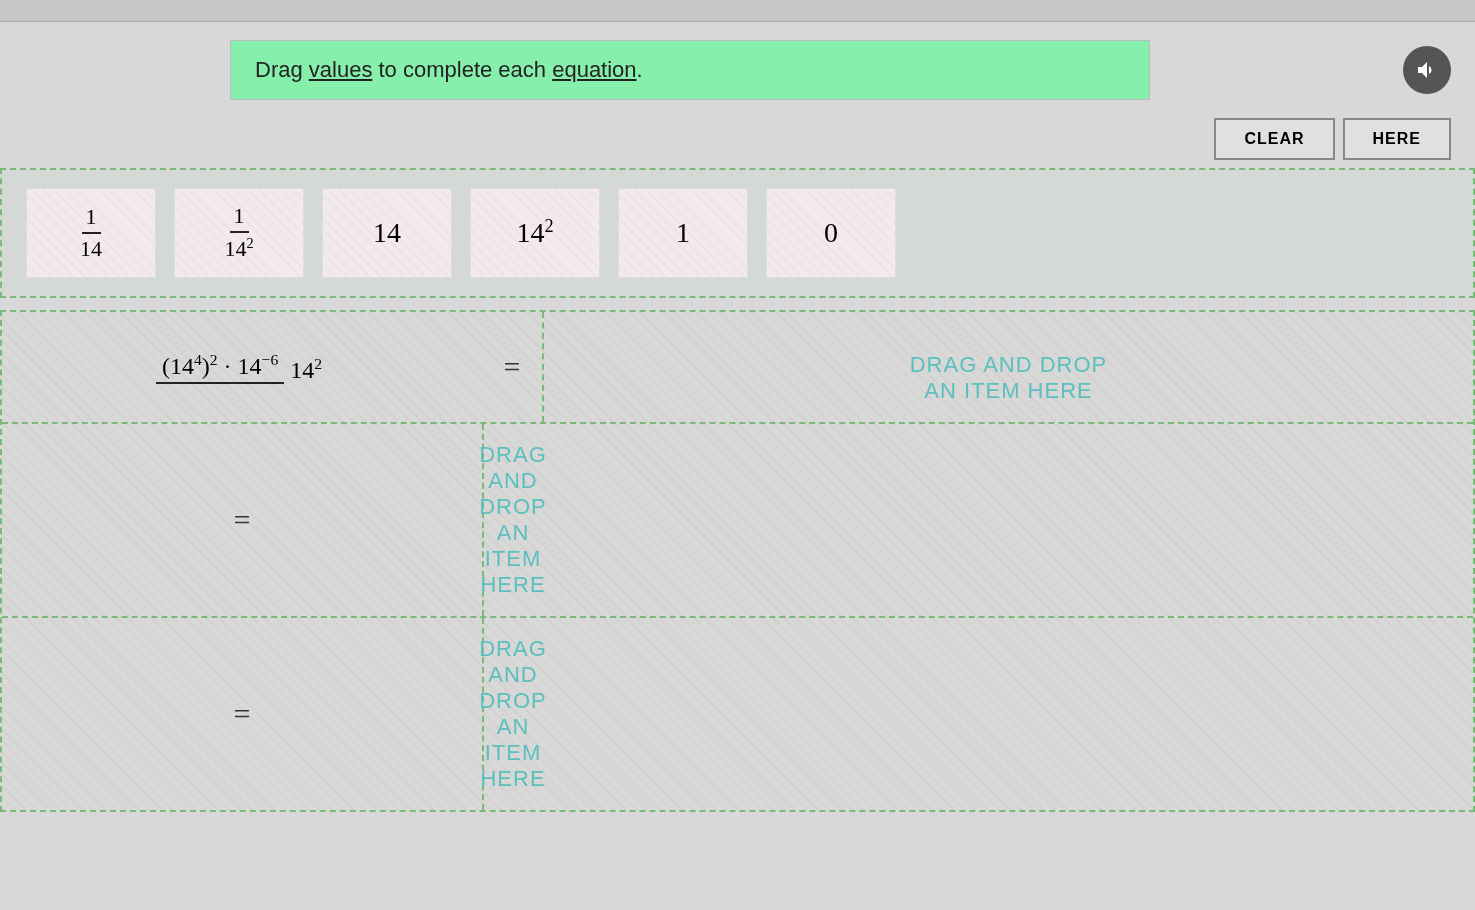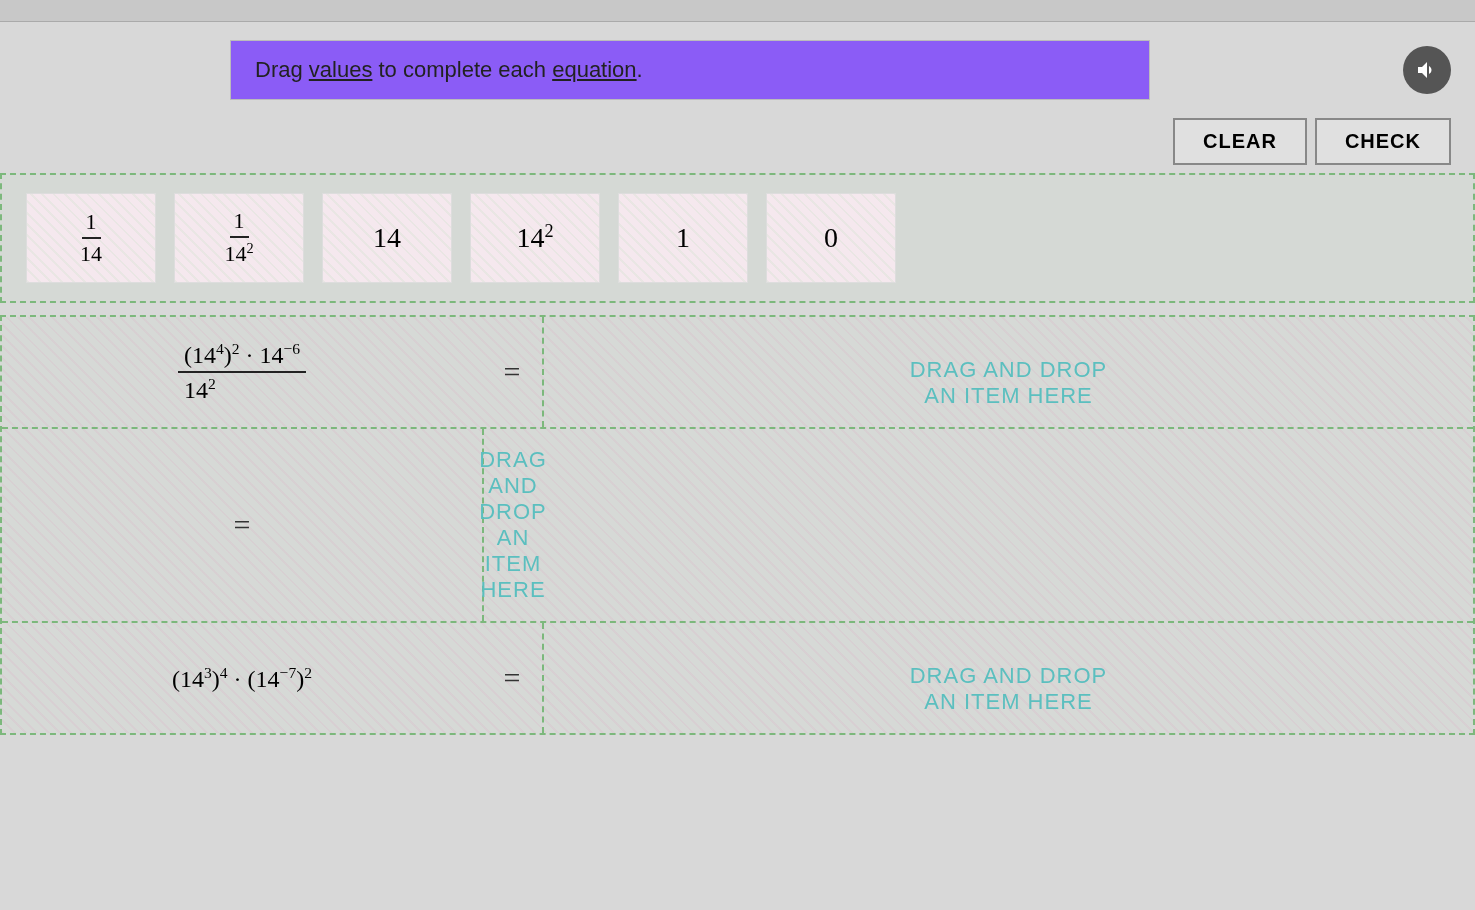--- a/index.html
+++ b/index.html
@@ -19,21 +19,21 @@
     }
 
     
     .instructions-row {
       display: flex;
       align-items: center;
       justify-content: space-between;
       padding: 18px 24px 10px 230px;
     }
     .instructions-box {
-      background: #8b5cf6;
+      background: #86efac;
       border: 1px solid #bbb;
       padding: 16px 24px;
       font-size: 22px;
       font-family: Arial, sans-serif;
       color: #222;
       flex: 1;
       max-width: 920px;
     }
     .instructions-box u {
       text-decoration: underline;
@@ -59,21 +59,21 @@
 
     
     .buttons-row {
       display: flex;
       justify-content: flex-end;
       padding: 8px 24px 8px 0;
       gap: 8px;
     }
     .action-btn {
       padding: 10px 28px;
-      font-size: 20px;
+      font-size: 16px;
       font-family: Arial, sans-serif;
       font-weight: bold;
       border: 2px solid #888;
       background: #e0e0e0;
       cursor: pointer;
       letter-spacing: 1px;
     }
 
     
     .drag-items-area {
@@ -174,22 +174,22 @@
       font-weight: 500;
     }
 
     
     .math-expr {
       font-size: 24px;
       text-align: center;
     }
     .math-frac {
       display: inline-flex;
-      flex-direction: column;
-      align-items: flex-start;
+      flex-direction: row;
+      align-items: flex-end;
       vertical-align: middle;
     }
     .math-frac .mf-num {
       border-bottom: 2px solid #222;
       padding: 0 6px 2px 6px;
     }
     .math-frac .mf-den {
       padding: 2px 6px 0 6px;
     }
     sup {
@@ -218,21 +218,21 @@
   </div>
   <button class="audio-btn" aria-label="Play audio">
     <svg viewBox="0 0 24 24">
       <path d="M3 9v6h4l5 5V4L7 9H3zm13.5 3c0-1.77-1.02-3.29-2.5-4.03v8.05c1.48-.73 2.5-2.25 2.5-4.02z"></path>
     </svg>
   </button>
 </div>
 
 <div class="buttons-row">
   <button class="action-btn">CLEAR</button>
-  <button class="action-btn">CHECK</button>
+  <button class="action-btn">HERE</button>
 </div>
 
 <div class="drag-items-area">
 
   <div class="drag-card" draggable="true">
     <div class="fraction">
       <span class="numerator">1</span>
       <span class="denominator">14</span>
     </div>
   </div>
@@ -290,25 +290,20 @@
     <div class="eq-equals">=</div>
     <div class="eq-right">
       <div class="drop-zone-text">
         <span>DRAG AND DROP</span><br>
         <span>AN ITEM HERE</span>
       </div>
     </div>
   </div>
 
   <div class="equation-row pink-bg">
-    <div class="eq-left">
-      <div class="math-expr">
-        (14<sup>3</sup>)<sup>4</sup> · (14<sup>−7</sup>)<sup>2</sup>
-      </div>
-    </div>
     <div class="eq-equals">=</div>
     <div class="eq-right">
       <div class="drop-zone-text">
         <span>DRAG AND DROP</span><br>
         <span>AN ITEM HERE</span>
       </div>
     </div>
   </div>
 
 </div>

